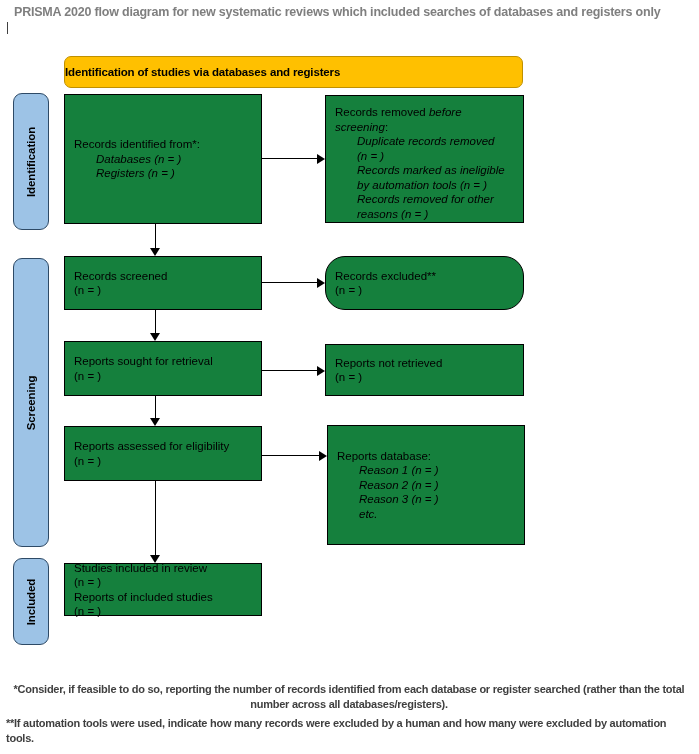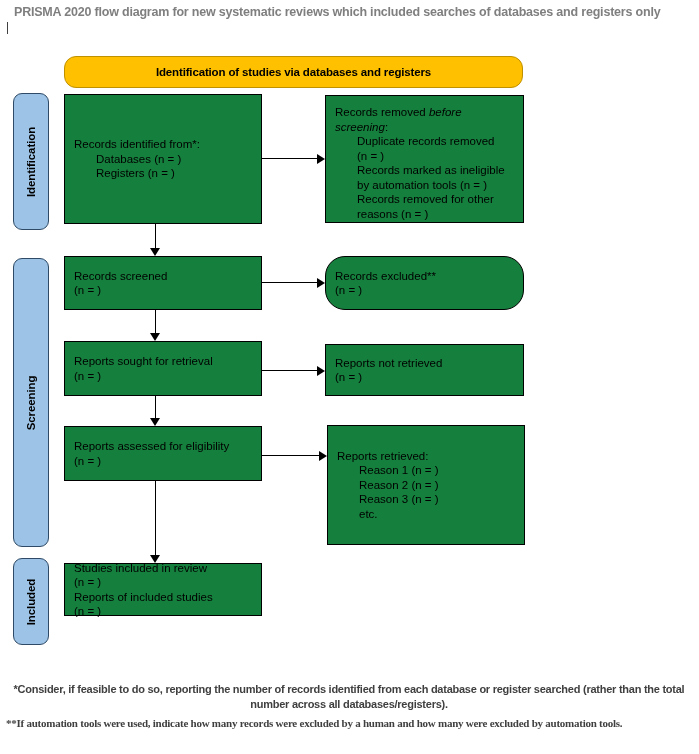--- a/index.html
+++ b/index.html
@@ -36,24 +36,24 @@
     width: 1px;
     height: 12px;
     background: #404040;
   }
 
   
   .banner {
     position: absolute;
     background: #FFC000;
     border: 1px solid #BF9000;
-    border-radius: 12px;
+    border-radius: 7px;
     display: flex;
     align-items: center;
-    justify-content: center;
+    justify-content: flex-start;
     font-size: 11.5px;
     font-weight: bold;
     color: #000;
     letter-spacing: -0.15px;
   }
 
   
   .stage-label {
     position: absolute;
     background: #9DC3E6;
@@ -84,20 +84,21 @@
     padding: 0 9px;
   }
   .box .line {
     font-size: 11.5px;
     line-height: 14.5px;
     color: #000;
     white-space: pre;
   }
   .box .line.indent {
     padding-left: 22px;
+    font-style: italic;
   }
   .box .line em {
     font-style: italic;
   }
   .box.top-align {
     justify-content: flex-start;
     padding-top: 9px;
   }
 
   
@@ -195,21 +196,21 @@
   <div class="line">Reports not retrieved</div>
   <div class="line">(n = )</div>
 </div>
 
 <div class="box" style="left:64px; top:426px; width:198px; height:55px;">
   <div class="line">Reports assessed for eligibility</div>
   <div class="line">(n = )</div>
 </div>
 
 <div class="box" style="left:327px; top:425px; width:198px; height:120px;">
-  <div class="line">Reports retrieved:</div>
+  <div class="line">Reports database:</div>
   <div class="line indent">Reason 1 (n = )</div>
   <div class="line indent">Reason 2 (n = )</div>
   <div class="line indent">Reason 3 (n = )</div>
   <div class="line indent">etc.</div>
 </div>
 
 <div class="box" style="left:64px; top:563px; width:198px; height:53px;">
   <div class="line">Studies included in review</div>
   <div class="line">(n = )</div>
   <div class="line">Reports of included studies</div>
@@ -235,13 +236,13 @@
 <div class="arrow-down" style="left:150px; top:418px;"></div>
 
 <div class="conn h" style="left:262px; top:455px; width:57px;"></div>
 <div class="arrow-right" style="left:319px; top:451px;"></div>
 
 <div class="conn v" style="left:155px; top:481px; height:74px;"></div>
 <div class="arrow-down" style="left:150px; top:555px;"></div>
 
 <div class="footnote" style="top:682px;text-align:center;">*Consider, if feasible to do so, reporting the number of records identified from each database or register searched (rather than the total number across all databases/registers).</div>
 
-<div class="footnote" style="top:716px;font-family:Liberation Serif, serif;">**If automation tools were used, indicate how many records were excluded by a human and how many were excluded by automation tools.</div>
+<div class="footnote" style="top:716px;">**If automation tools were used, indicate how many records were excluded by a human and how many were excluded by automation tools.</div>
 
 </body></html>

